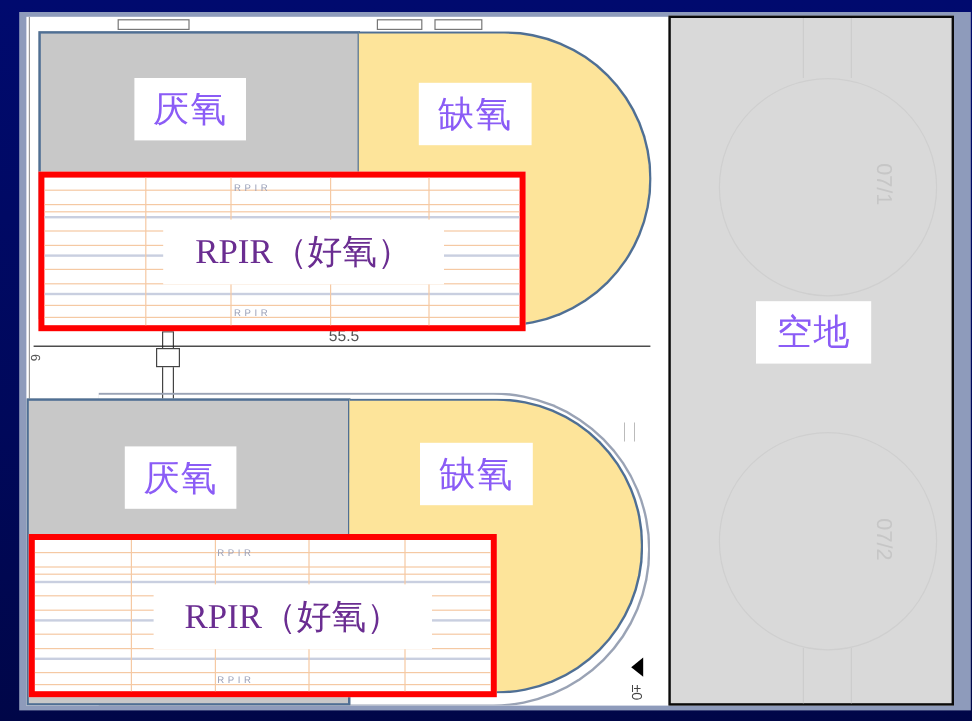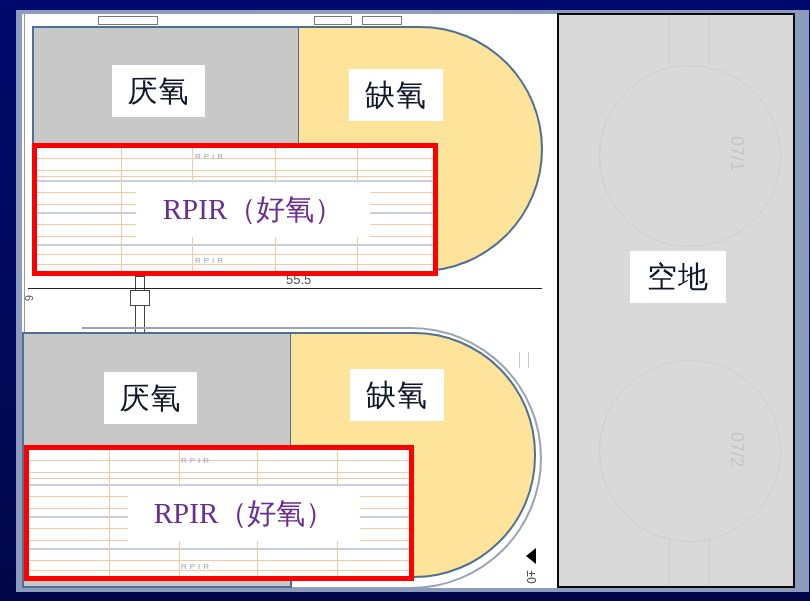--- a/index.html
+++ b/index.html
@@ -31,21 +31,21 @@
     font-size:18px; transform:rotate(90deg); transform-origin:center;
   }
   .tank-anaerobic {
     position:absolute; background:#c8c8c8; border:2px solid #4f6f94; box-sizing:border-box;
   }
   .tank-anoxic {
     position:absolute; background:#fde49a; border:2px solid #4f6f94; box-sizing:border-box;
     border-left:none;
   }
   .label-box {
-    position:absolute; background:#ffffff; color:#0f172a;
+    position:absolute; background:#ffffff; color:#8b5cf6;
     font-size:30px; display:flex; align-items:center; justify-content:center;
     letter-spacing:1px;
   }
   .rpir-box {
     position:absolute; border:5px solid #ff0000; box-sizing:border-box; background:#fff;
     overflow:hidden;
   }
   .rpir-line {
     position:absolute; left:0; right:0; height:1px; background:#f5c9a3;
   }
@@ -83,21 +83,21 @@
   <div class="cad-faint" style="left:292px;top:2px;width:38px;height:9px;"></div>
   <div class="cad-faint" style="left:340px;top:2px;width:40px;height:9px;"></div>
 
   <div class="tank-anaerobic" style="left:10px;top:12px;width:268px;height:240px;"></div>
   <div class="tank-anoxic" style="left:277px;top:12px;width:244px;height:246px;border-radius:0 125px 125px 0;"></div>
 
   <div class="cad-faint" style="left:113px;top:262px;width:10px;height:58px;border-color:#444;"></div>
   <div class="cad-faint" style="left:108px;top:276px;width:20px;height:16px;border-color:#444;background:#fff;"></div>
 
   <div class="dim-line" style="left:6px;top:274px;width:514px;height:1px;"></div>
-  <div class="dim-text" style="left:264px;top:258px;">55.5</div>
+  <div class="dim-text" style="left:252px;top:258px;">55.5</div>
   <div class="dim-line" style="left:2px;top:0;width:1px;height:320px;background:#999;"></div>
   <div class="dim-text" style="left:4px;top:278px;font-size:11px;transform:rotate(90deg);">6</div>
 
   <div style="position:absolute;left:60px;top:313px;width:460px;height:262px;border:2px solid #9aa3b5;border-left:none;border-radius:0 140px 140px 0;box-sizing:border-box;"></div>
 
   <div class="tank-anaerobic" style="left:0px;top:318px;width:270px;height:256px;"></div>
   <div class="tank-anoxic" style="left:269px;top:318px;width:245px;height:246px;border-radius:0 122px 122px 0;"></div>
 
   <div class="dim-text" style="left:512px;top:338px;font-size:8px;color:#999;transform:rotate(90deg);transform-origin:left top;">—— ——</div>
 

